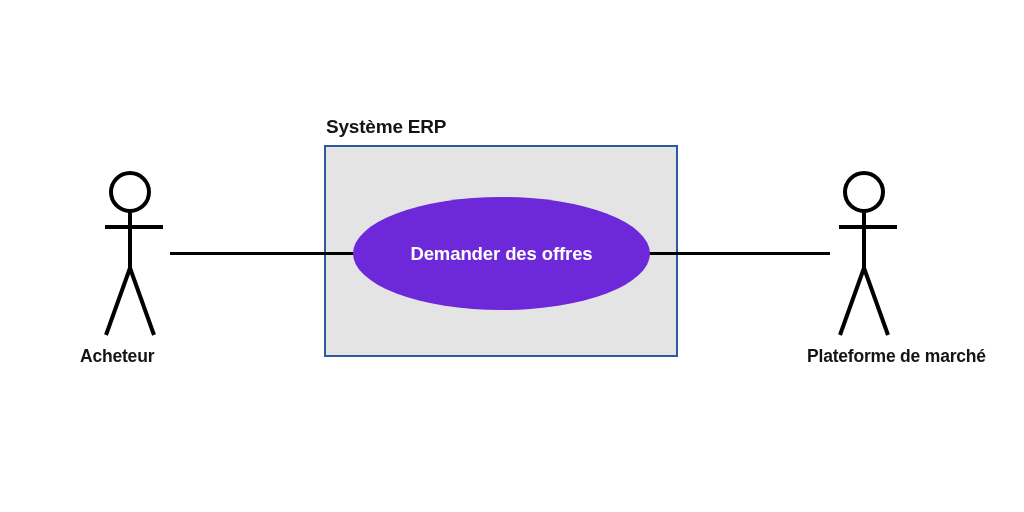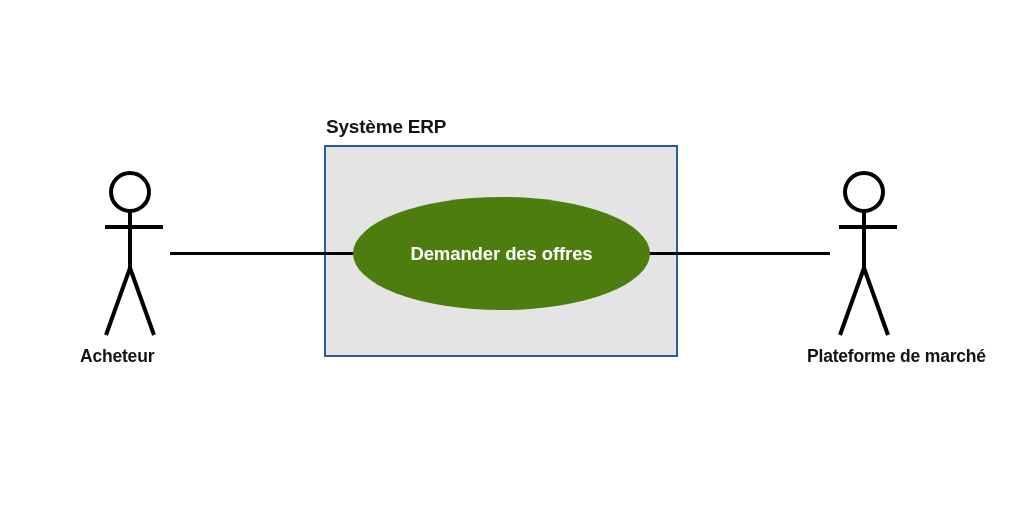--- a/index.html
+++ b/index.html
@@ -40,21 +40,21 @@
     white-space: nowrap;
   }
 
   
   .usecase {
     position: absolute;
     left: 353px;
     top: 197px;
     width: 297px;
     height: 113px;
-    background: #4d7c0f;
+    background: #6d28d9;
     border-radius: 50%;
     display: flex;
     align-items: center;
     justify-content: center;
   }
   .usecase-label {
     font-size: 18.5px;
     font-weight: bold;
     color: #ffffff;
     letter-spacing: -0.1px;

